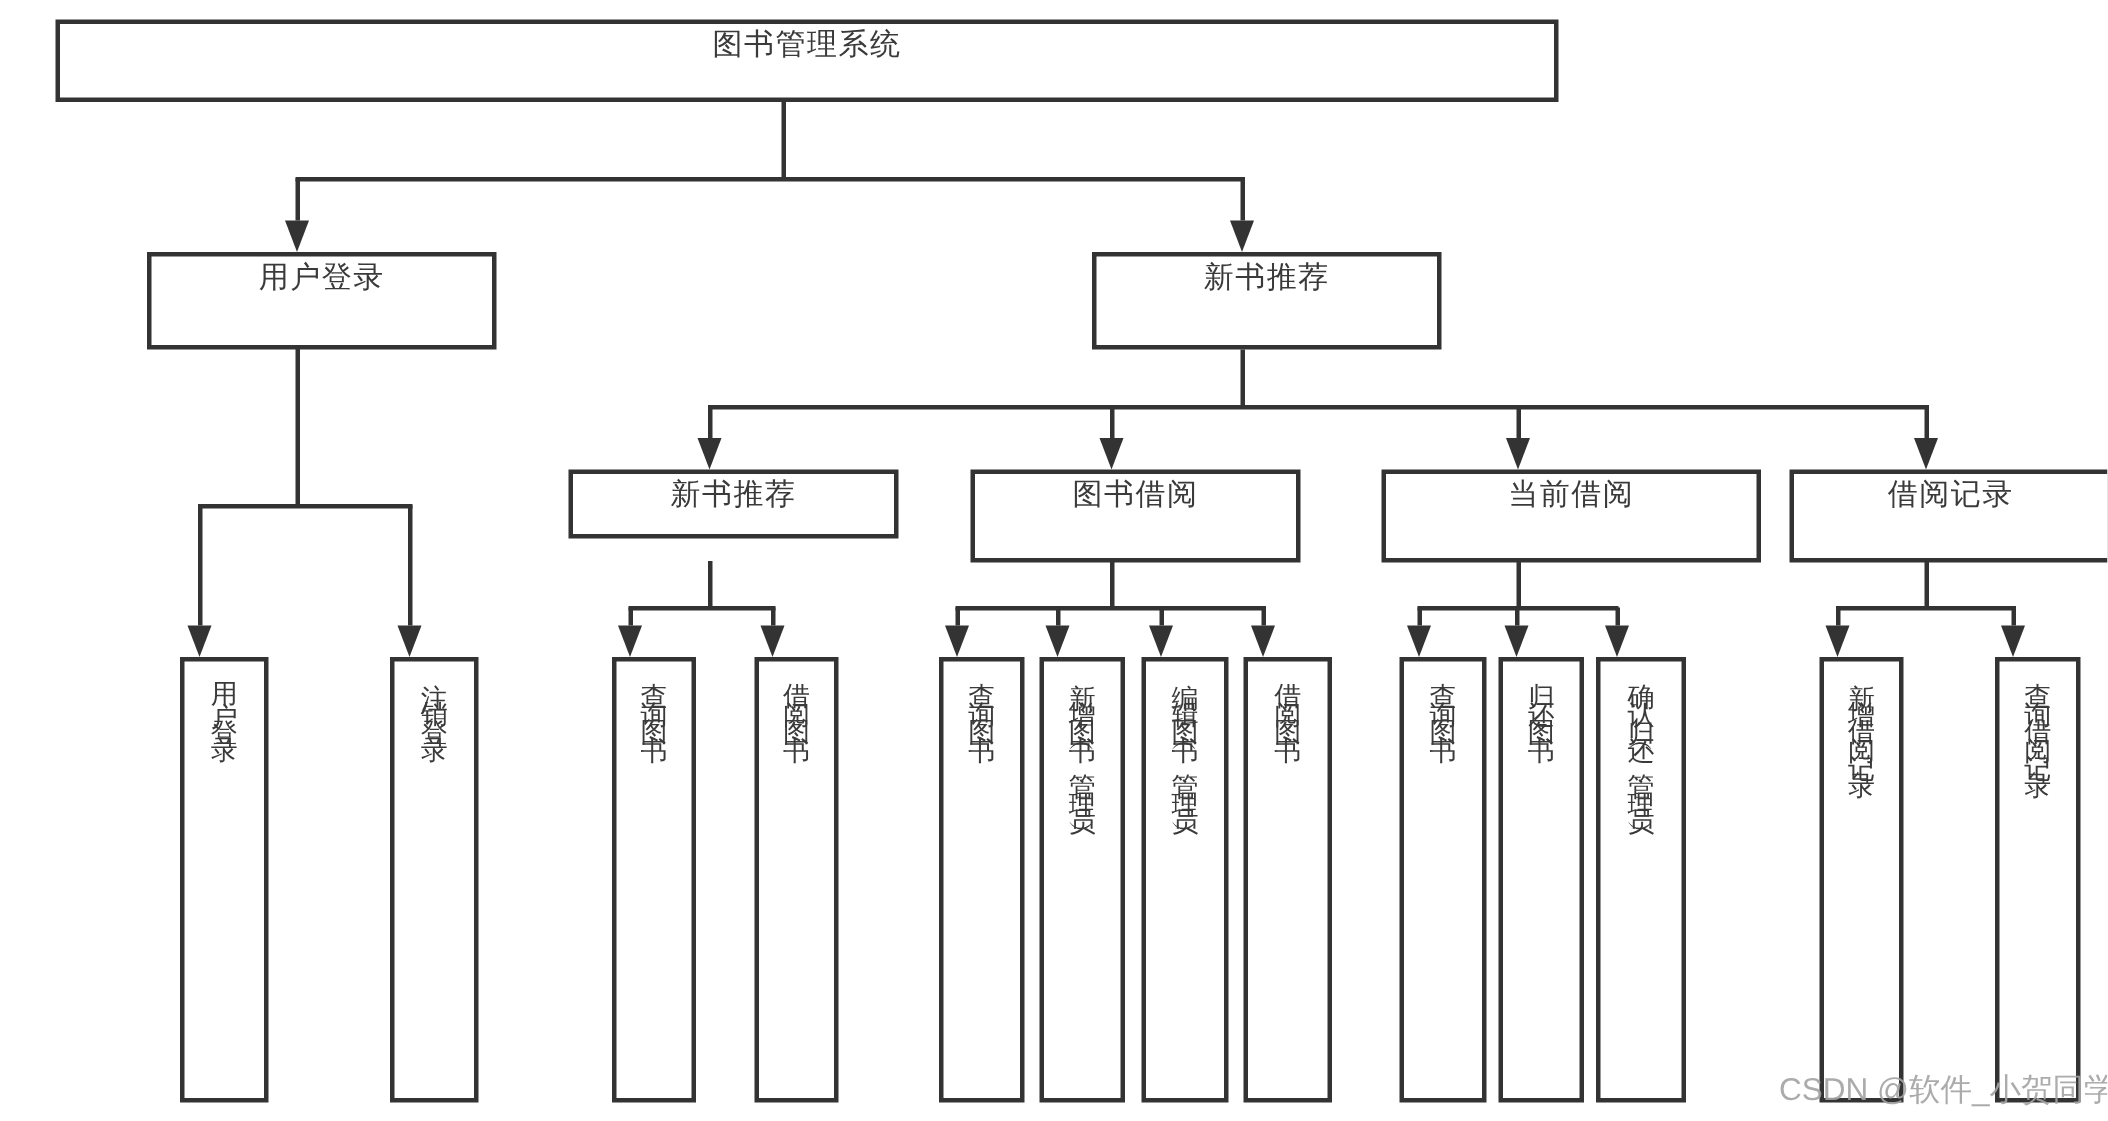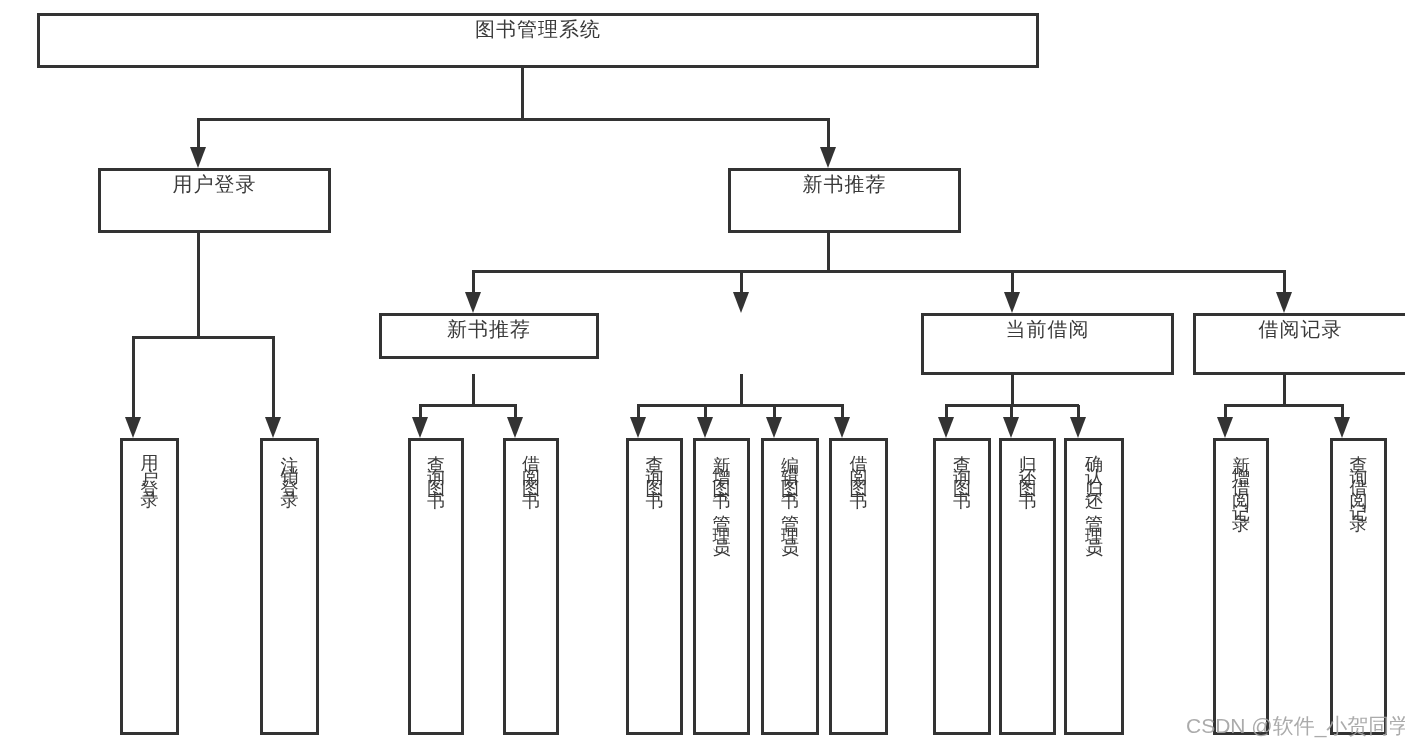--- a/index.html
+++ b/index.html
@@ -59,20 +59,23 @@
 
   <div class="box" style="left:82px;top:168px;width:233px;height:65px">
     <span class="hlabel">用户登录</span>
   </div>
   <div class="box" style="left:712px;top:168px;width:233px;height:65px">
     <span class="hlabel">新书推荐</span>
   </div>
 
   <div class="box" style="left:363px;top:313px;width:220px;height:46px">
     <span class="hlabel">新书推荐</span>
+  </div>
+  <div class="box" style="left:631px;top:313px;width:220px;height:62px">
+    <span class="hlabel">图书借阅</span>
   </div>
   <div class="box" style="left:905px;top:313px;width:253px;height:62px">
     <span class="hlabel">当前借阅</span>
   </div>
   <div class="box" style="left:1177px;top:313px;width:215px;height:62px">
     <span class="hlabel">借阅记录</span>
   </div>
 
   <div class="box leaf" style="left:104px;width:59px">
     <span class="vtext">用户登录</span>

